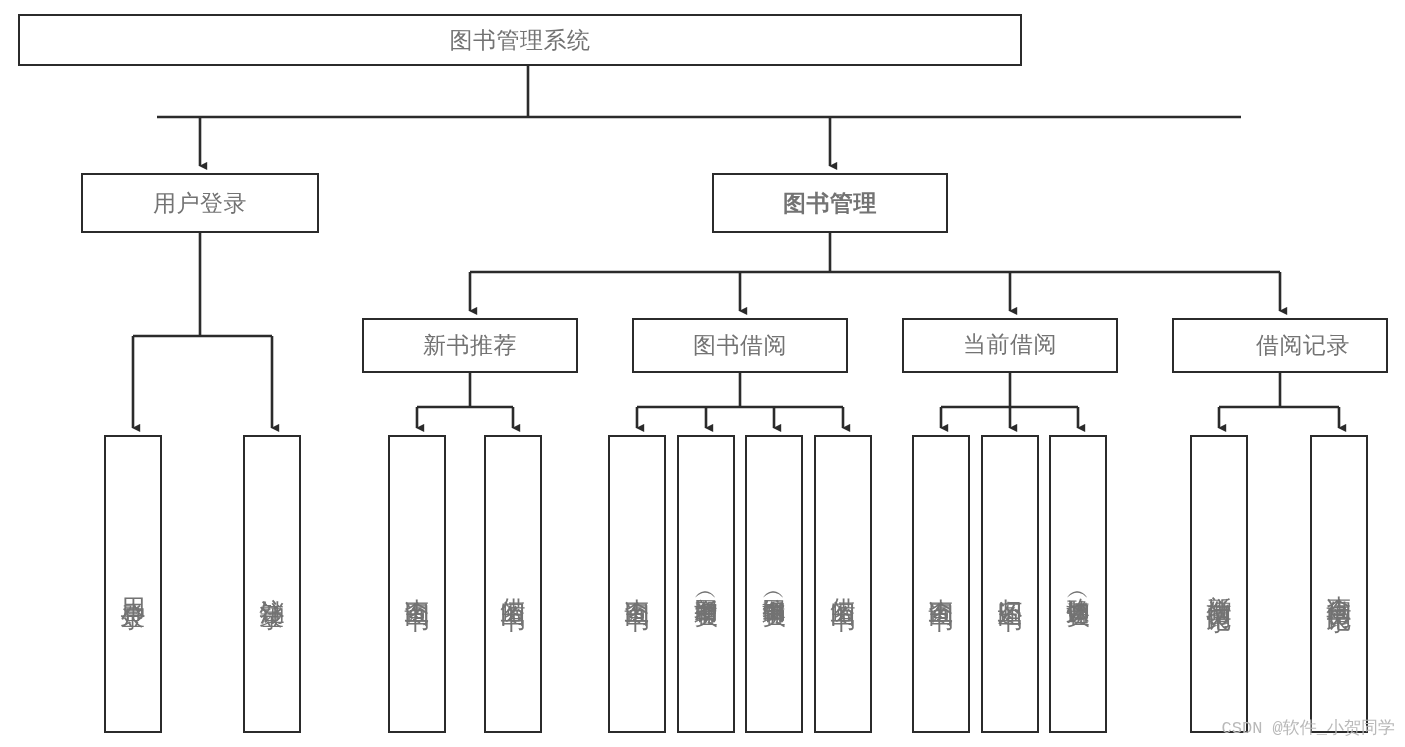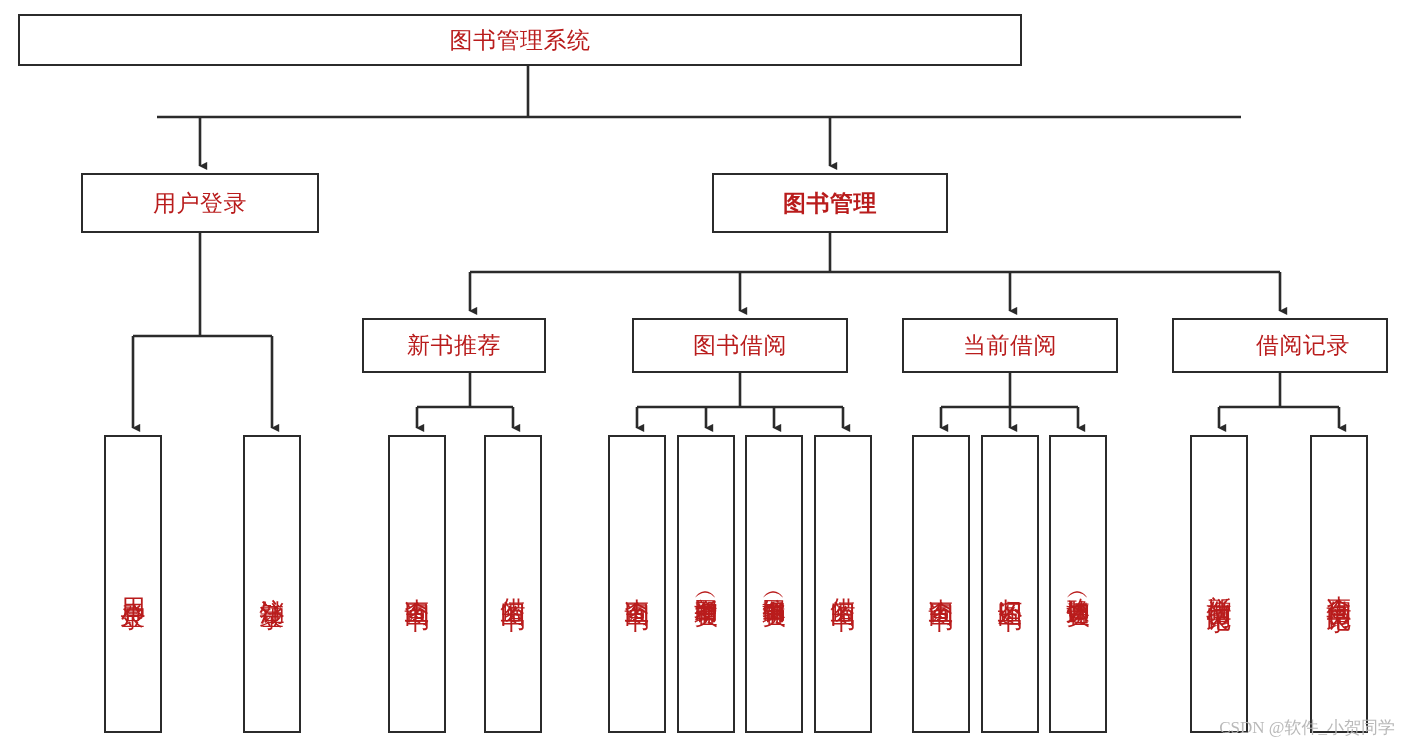--- a/index.html
+++ b/index.html
@@ -27,21 +27,21 @@
     pointer-events: none;
   }
   .node {
     position: absolute;
     box-sizing: border-box;
     background: #ffffff;
     border: 2px solid #2b2b2b;
     display: flex;
     align-items: center;
     justify-content: center;
-    color: #b91c1c;
+    color: #737373;
     z-index: 2;
   }
   .node .label {
     display: block;
     text-align: center;
     line-height: 1.06;
     white-space: nowrap;
   }
   
   .node.horiz .label {
@@ -65,21 +65,21 @@
     letter-spacing: 1px;
   }
   #watermark {
     position: absolute;
     right: 10px;
     bottom: 8px;
     font-size: 17px;
     color: #b9b9b9;
     z-index: 5;
     white-space: nowrap;
-    font-family: Liberation Serif, serif;
+    font-family: Liberation Mono, monospace;
   }
 </style>
 </head>
 <body>
 
 <div id="canvas">
 
   <svg id="edges" viewBox="0 0 1405 747">
     <defs>
       <marker id="arrow" markerWidth="9" markerHeight="9" refX="4.5" refY="7.6" orient="auto-start-reverse" markerUnits="userSpaceOnUse">
@@ -134,27 +134,27 @@
     <span class="label">图书管理系统</span>
   </div>
 
   <div class="node horiz" id="n-l2-0" style="left: 81px; top: 173px; width: 238px; height: 60px;">
     <span class="label">用户登录</span>
   </div>
   <div class="node horiz" id="n-l2-1" style="left: 712px; top: 173px; width: 236px; height: 60px; font-weight: bold;">
     <span class="label">图书管理</span>
   </div>
 
-  <div class="node horiz" id="n-l3-0" style="left: 362px; top: 318px; width: 184px; height: 55px;">
+  <div class="node horiz" id="n-l3-0" style="left: 362px; top: 318px; width: 216px; height: 55px;">
     <span class="label">新书推荐</span>
   </div>
   <div class="node horiz" id="n-l3-1" style="left: 632px; top: 318px; width: 216px; height: 55px;">
     <span class="label">图书借阅</span>
   </div>
-  <div class="node horiz" id="n-l3-2" style="left: 902px; top: 318px; width: 216px; height: 55px;">
+  <div class="node horiz" id="n-l3-2" style="left: 902px; top: 318px; width: 216px; height: 55px; font-family: Liberation Serif, serif;">
     <span class="label">当前借阅</span>
   </div>
   <div class="node horiz" id="n-l3-3" style="left: 1172px; top: 318px; width: 216px; height: 55px; padding-left: 46px;">
     <span class="label">借阅记录</span>
   </div>
 
   <div class="node vert" id="n-leaf-0" style="left: 104px; top: 435px; width: 58px; height: 298px;">
     <span class="label">用户登录</span>
   </div>
   <div class="node vert" id="n-leaf-1" style="left: 243px; top: 435px; width: 58px; height: 298px;">

